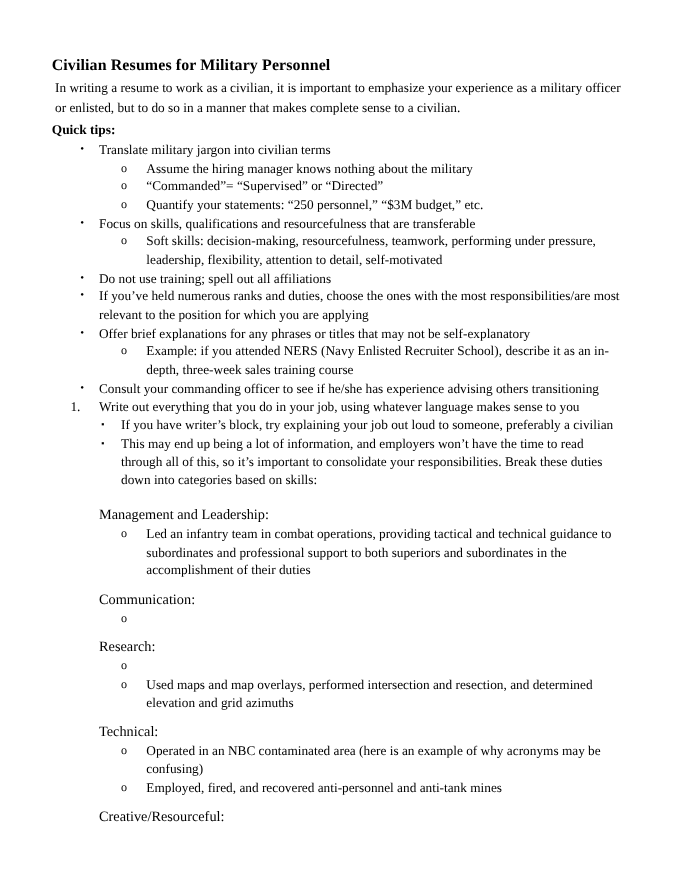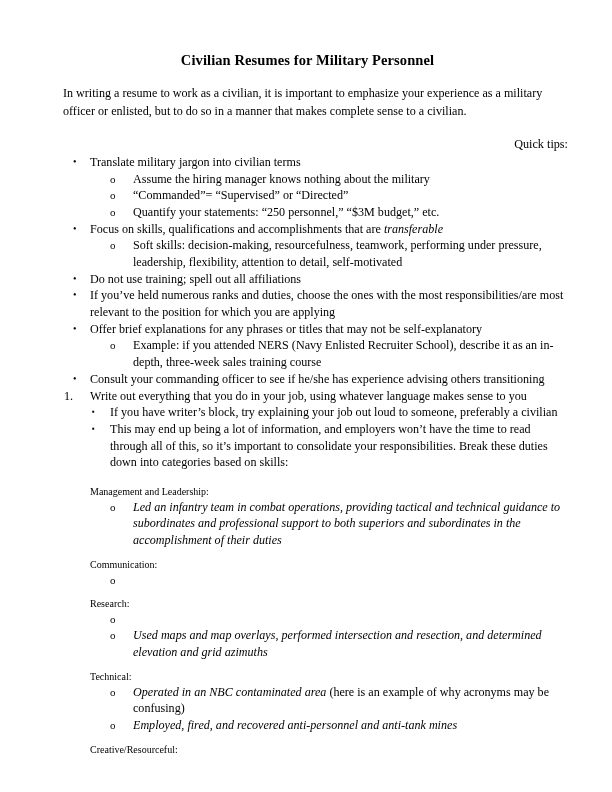--- a/index.html
+++ b/index.html
@@ -17,42 +17,40 @@
   .page {
     position: relative;
     width: 612px;
     height: 792px;
     box-sizing: border-box;
     padding: 52px 44px 0 47px;
     overflow: hidden;
   }
 
   .doc-title {
-    text-align: center;
     font-size: 14.5px;
     font-weight: bold;
     letter-spacing: 0.1px;
     margin: 0 0 0 0;
     line-height: 1.2;
   }
 
   .intro {
     margin-top: 23px;
     font-size: 12.1px;
     line-height: 1.45;
     text-align: left;
   }
 
   .section-heading {
     font-size: 12.2px;
-    font-weight: normal;
+    font-weight: bold;
     margin-top: 2px;
     margin-bottom: 1px;
     line-height: 1.35;
-    text-align: right;
   }
 
   
   .row {
     display: flex;
     align-items: flex-start;
     font-size: 12.1px;
     line-height: 1.38;
   }
   .marker {
@@ -76,30 +74,30 @@
   .num { padding-left: 17px; }
   .num > .marker { width: 26px; }
 
   
   .sq { padding-left: 45px; }
   .sq > .marker { width: 18px; font-size: 8px; line-height: 2.0; }
 
   
   .cat-heading {
     padding-left: 43px;
-    font-size: 10px;
+    font-size: 13px;
     line-height: 1.38;
     margin-top: 9px;
   }
   .cat-heading.first { margin-top: 14px; }
 
-  .it { font-style: italic; }
+  .it { }
   .ro { font-style: normal; }
 
-  .tight { margin: 16px; }
+  .tight { margin: 3px; }
 </style>
 </head>
 <body>
 
 <div class="page">
 
   <h1 class="doc-title">Civilian Resumes for Military Personnel</h1>
 
   <p class="intro tight">In writing a resume to work as a civilian, it is important to emphasize your experience as a military officer or enlisted, but to do so in a manner that makes complete sense to a civilian.</p>
 
@@ -117,21 +115,21 @@
     <span class="marker">o</span>
     <span class="rowtext">“Commanded”= “Supervised” or “Directed”</span>
   </div>
   <div class="row lvl2">
     <span class="marker">o</span>
     <span class="rowtext">Quantify your statements: “250 personnel,” “$3M budget,” etc.</span>
   </div>
 
   <div class="row lvl1">
     <span class="marker">•</span>
-    <span class="rowtext"><span>Focus on skills, qualifications and accomplishments that are </span><span class="it">transferable</span></span>
+    <span class="rowtext"><span>Focus on skills, qualifications and resourcefulness that are </span><span class="it">transferable</span></span>
   </div>
   <div class="row lvl2">
     <span class="marker">o</span>
     <span class="rowtext">Soft skills: decision-making, resourcefulness, teamwork, performing under pressure, leadership, flexibility, attention to detail, self-motivated</span>
   </div>
 
   <div class="row lvl1">
     <span class="marker">•</span>
     <span class="rowtext">Do not use training; spell out all affiliations</span>
   </div>

